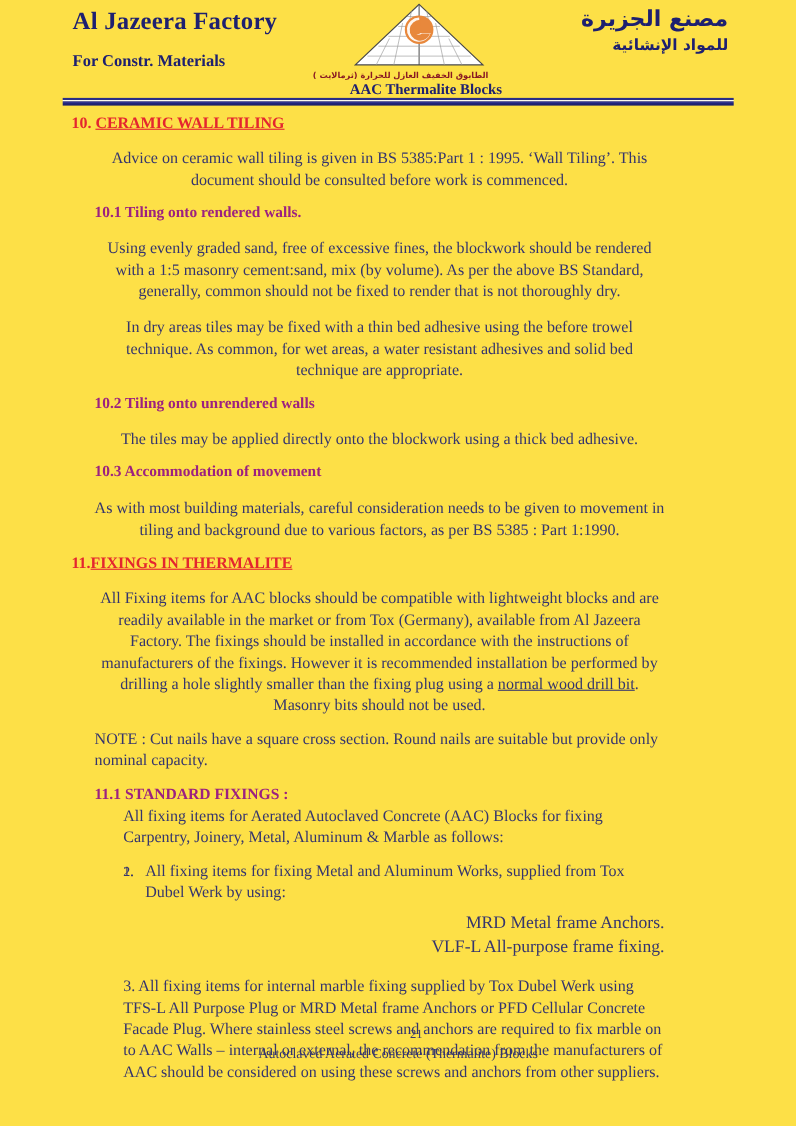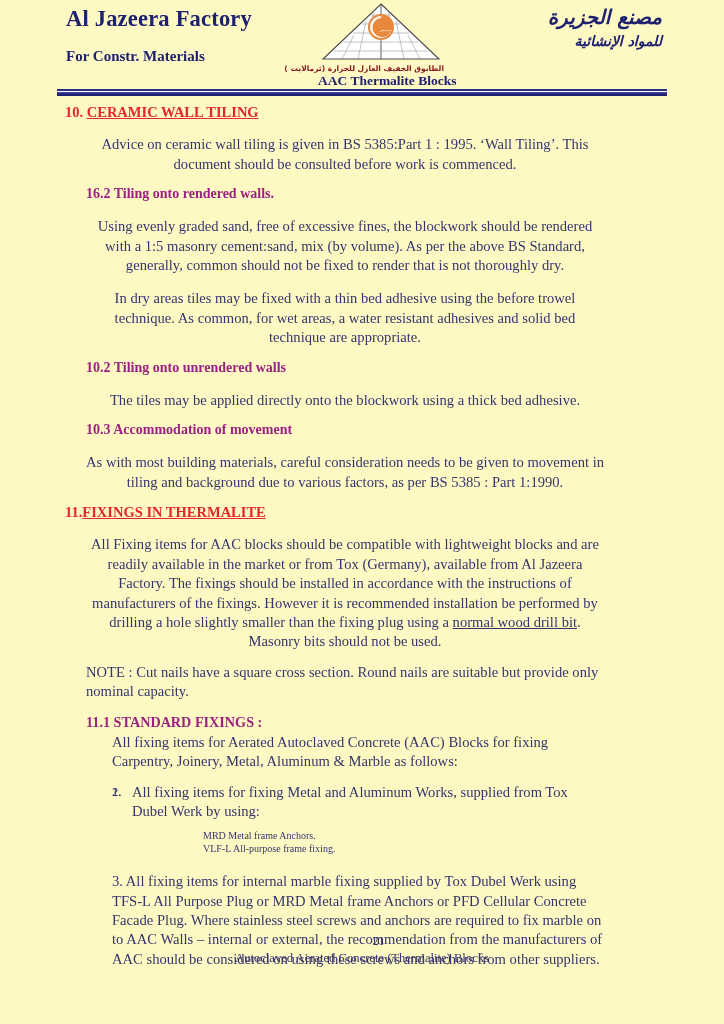--- a/index.html
+++ b/index.html
@@ -9,21 +9,21 @@
     width: 724px;
     height: 1024px;
     background: #ffffff;
     font-family: "Liberation Serif", serif;
     overflow: hidden;
   }
   .page {
     position: relative;
     width: 724px;
     height: 1024px;
-    background: #fef9c3;
+    background: #fde047;
   }
 
   
   .header {
     position: relative;
     height: 88px;
     padding: 0;
   }
   .hdr-left {
     position: absolute;
@@ -81,21 +81,20 @@
     margin-top: 0px;
     white-space: nowrap;
   }
 
   .hdr-right {
     position: absolute;
     right: 62px;
     top: 4px;
     text-align: right;
     direction: rtl;
-    font-style: italic;
   }
   .hdr-ar-1 {
     font-family: "DejaVu Sans", sans-serif;
     font-weight: bold;
     font-size: 20px;
     color: #1e2070;
     line-height: 1.3;
     white-space: nowrap;
   }
   .hdr-ar-2 {
@@ -211,25 +210,26 @@
   .nitem .num {
     position: absolute;
     left: 55px;
     top: 1px;
     font-size: 12.6px;
     color: #35356e;
   }
 
   .sublines {
     font-family: "Liberation Serif", serif;
-    font-size: 10px;
+    font-size: 16px;
     color: #35356e;
     line-height: 1.33;
     padding-left: 146px;
     margin: 2px 0 17px 0;
+    text-align: right;
   }
 
   p.item3 {
     font-family: "Liberation Serif", serif;
     font-size: 14.6px;
     color: #35356e;
     line-height: 1.33;
     margin: 4px 0 0 0;
     padding-left: 55px;
     text-indent: 0px;
@@ -326,21 +326,21 @@
       <div class="ln-thick"></div>
     </div>
   </div>
 
   <div class="content">
 
     <h2 class="h-main"><span>10.</span> <span class="u">CERAMIC WALL TILING</span></h2>
 
     <p class="body">Advice on ceramic wall tiling is given in BS 5385:Part 1 : 1995. ‘Wall Tiling’. This document should be consulted before work is commenced.</p>
 
-    <div class="h-sub">16.2 Tiling onto rendered walls.</div>
+    <div class="h-sub">10.1 Tiling onto rendered walls.</div>
     <p class="body">Using evenly graded sand, free of excessive fines, the blockwork should be rendered with a 1:5 masonry cement:sand, mix (by volume). As per the above BS Standard, generally, common should not be fixed to render that is not thoroughly dry.</p>
 
     <p class="body">In dry areas tiles may be fixed with a thin bed adhesive using the  before trowel technique. As common, for wet areas, a water resistant adhesives and solid bed technique are appropriate.</p>
 
     <div class="h-sub">10.2    Tiling onto unrendered walls</div>
     <p class="body">The tiles may be applied directly onto the blockwork using a thick bed adhesive.</p>
 
     <div class="h-sub">10.3 Accommodation of movement</div>
     <p class="body">As with most building materials, careful consideration needs to be given to movement in tiling and background due to various factors, as per BS 5385 : Part 1:1990.</p>
 

